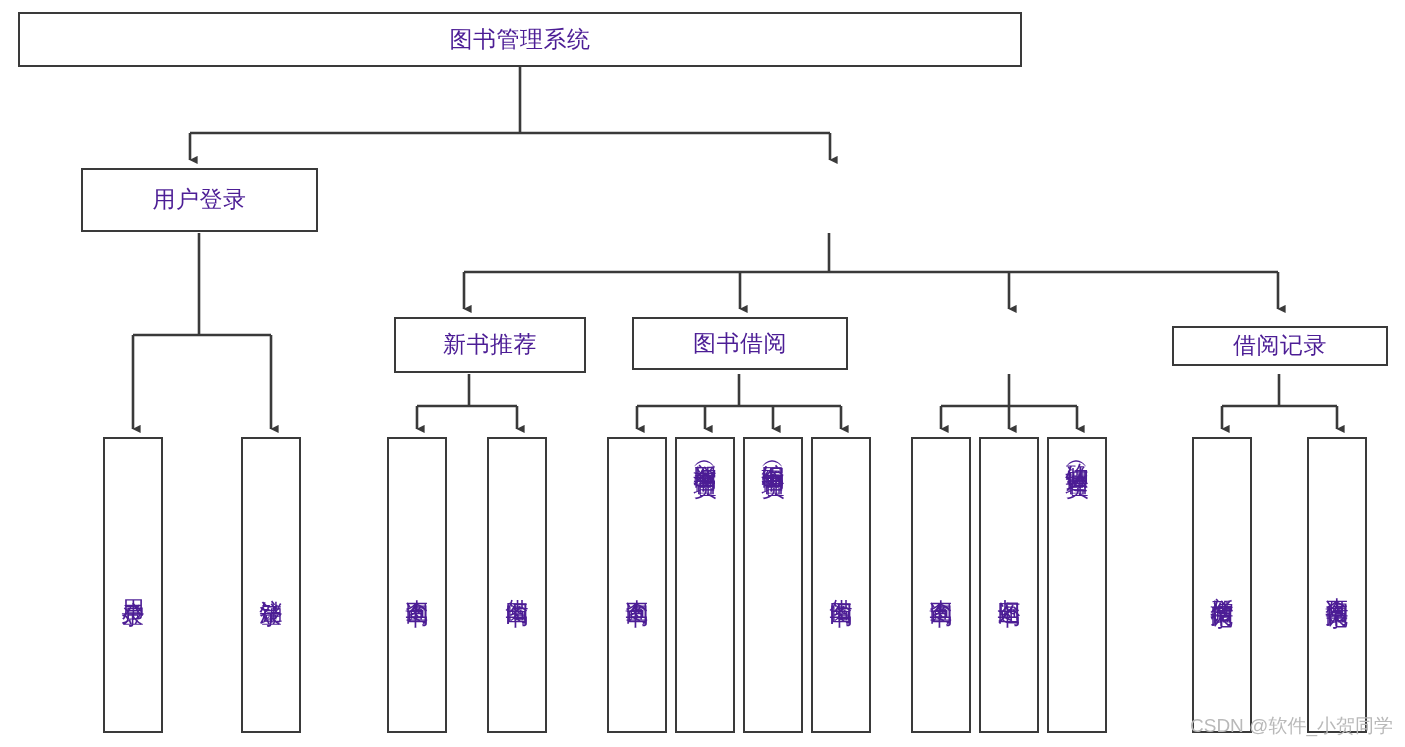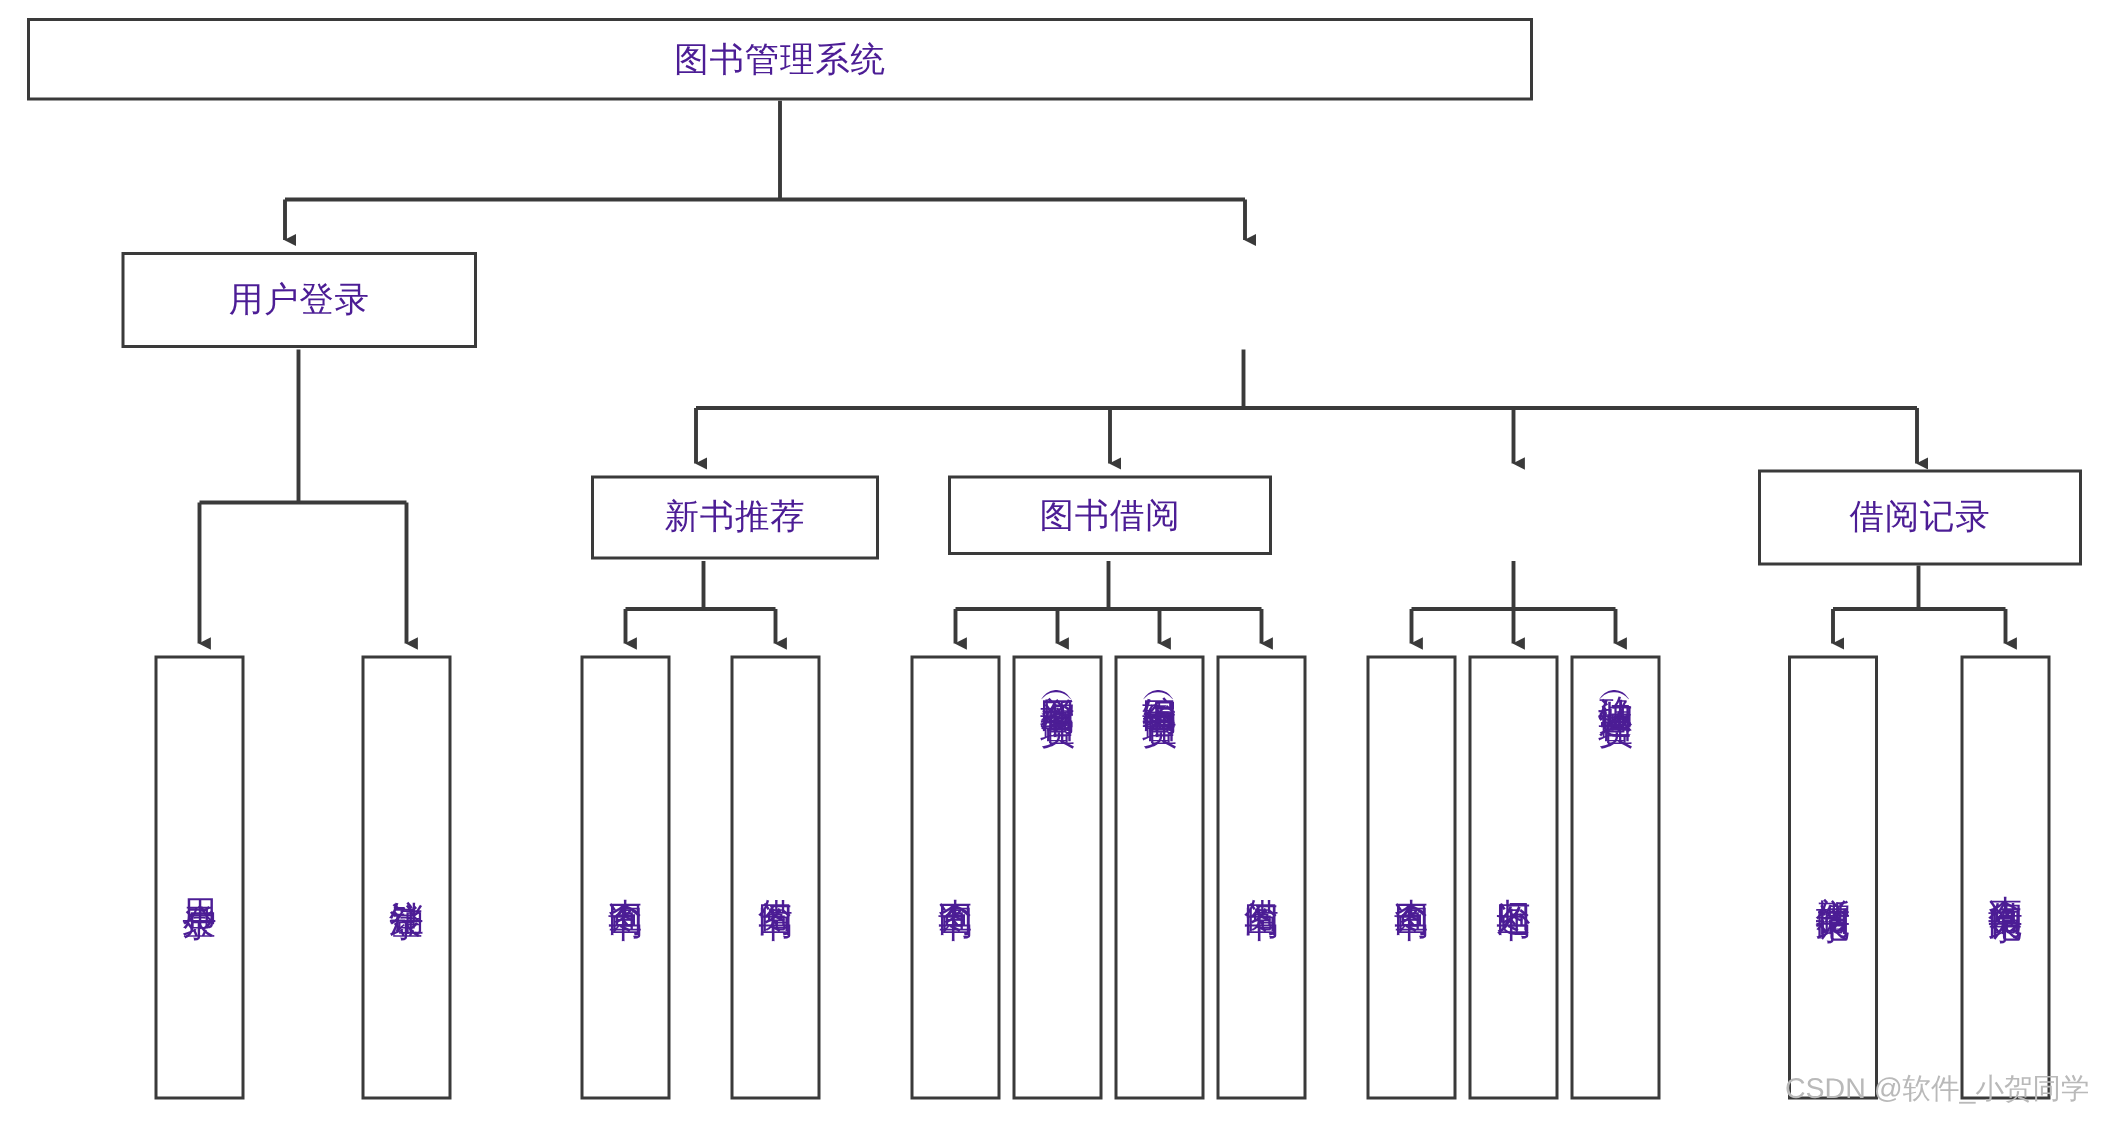--- a/index.html
+++ b/index.html
@@ -136,21 +136,21 @@
   <div class="node horiz" style="left:81px; top:168px; width:237px; height:64px;">
     <span class="label">用户登录</span>
   </div>
 
   <div class="node horiz" style="left:362px; top:317px; width:192px; height:56px;margin-left:32px;">
     <span class="label">新书推荐</span>
   </div>
   <div class="node horiz" style="left:632px; top:317px; width:216px; height:53px;">
     <span class="label">图书借阅</span>
   </div>
-  <div class="node horiz" style="left:1172px; top:313px; width:216px; height:64px;">
+  <div class="node horiz" style="left:1172px; top:326px; width:216px; height:40px;">
     <span class="label">借阅记录</span>
   </div>
 
   <div class="node vert centered" style="left:103px; top:437px; width:60px; height:296px;">
     <span class="label">用户登录</span>
   </div>
   <div class="node vert centered" style="left:241px; top:437px; width:60px; height:296px;">
     <span class="label">注销登录</span>
   </div>
 

